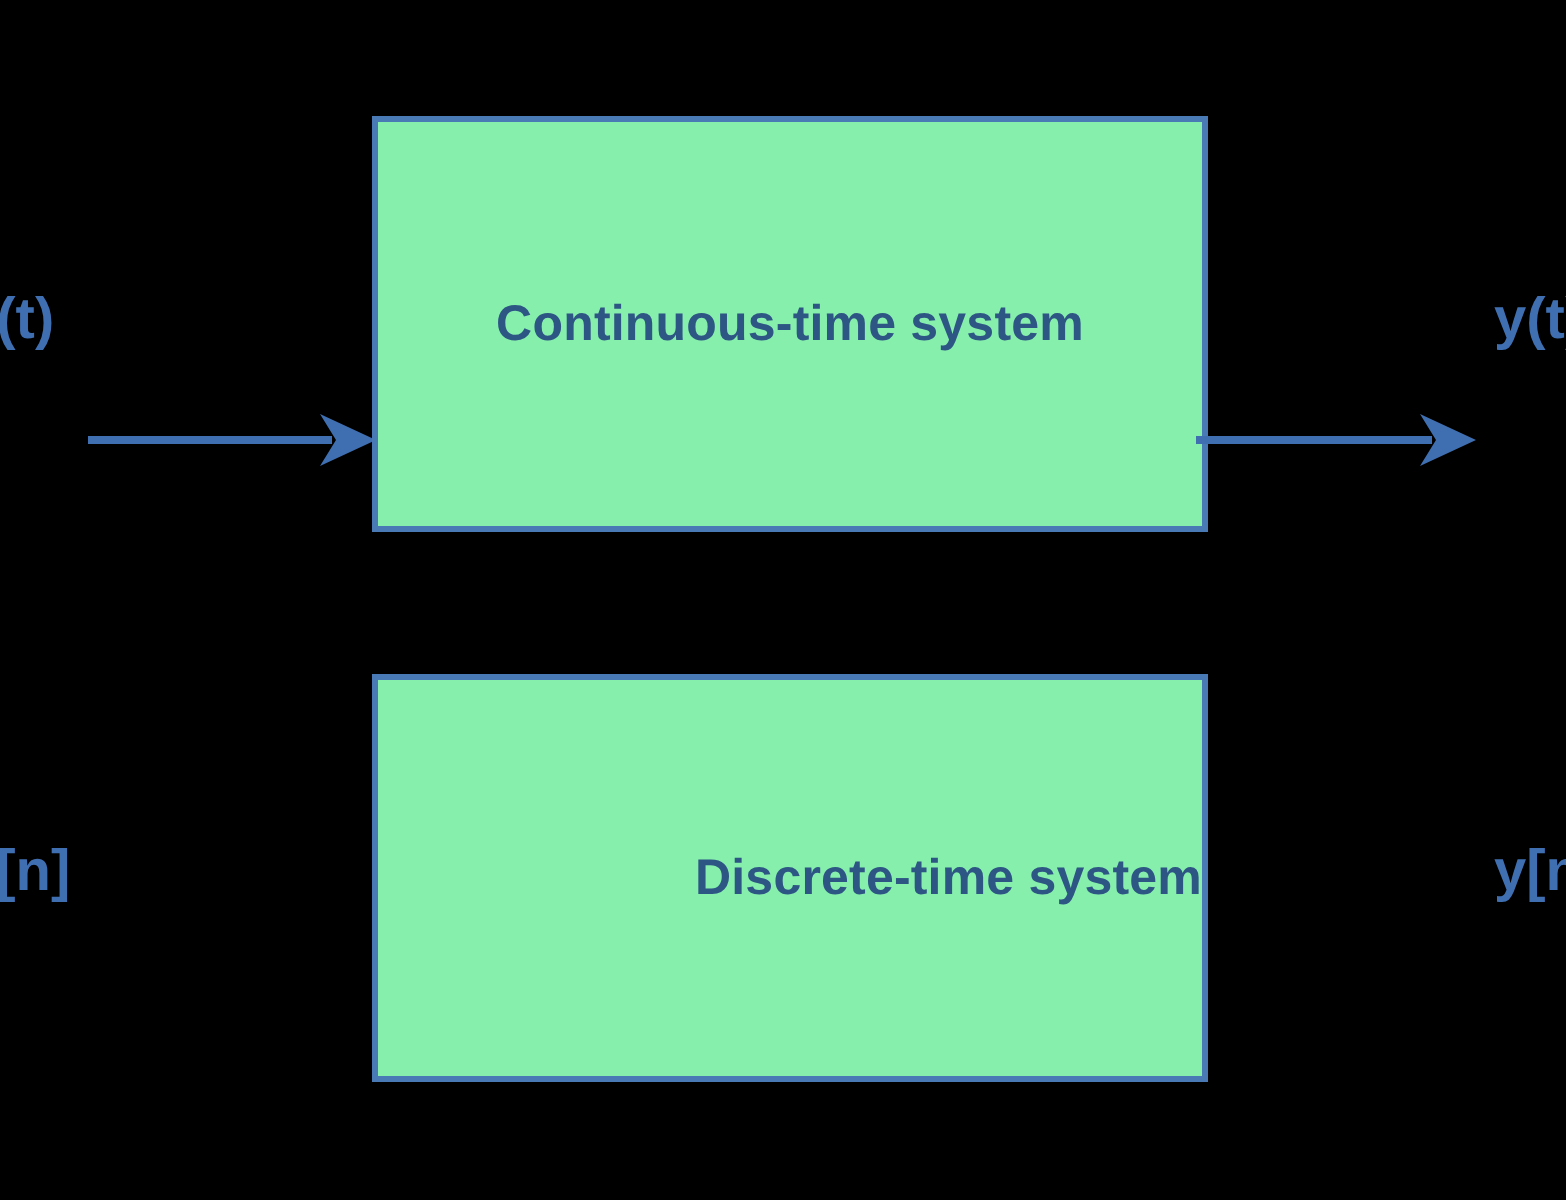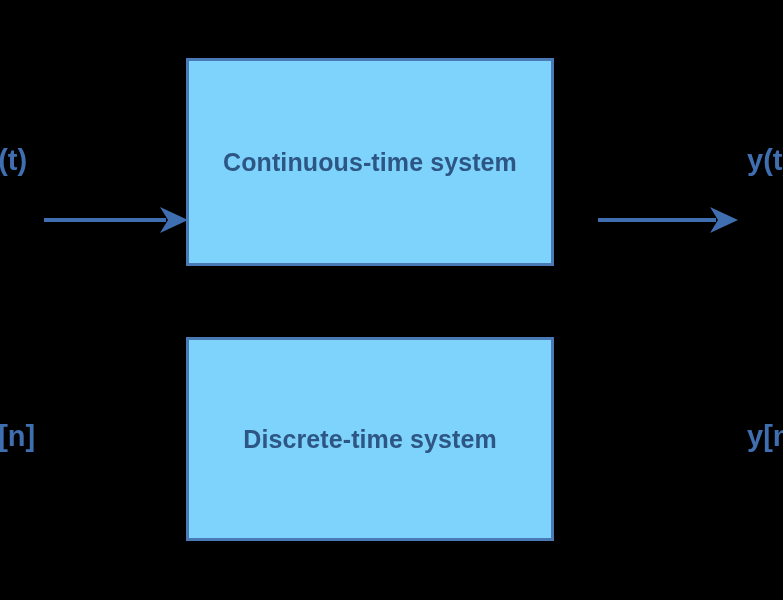--- a/index.html
+++ b/index.html
@@ -26,30 +26,30 @@
     left: 0;
     width: 783px;
   }
   #row-continuous { top: 58px; height: 208px; }
   #row-discrete   { top: 337px; height: 204px; }
 
   
   .system-block {
     position: absolute;
     left: 186px;
-    width: 368px;
+    width: 418px;
     box-sizing: border-box;
-    background: #7dd3fc;
+    background: #86efac;
     border: 3px solid #4a7ab5;
     display: flex;
     align-items: center;
     justify-content: center;
   }
   #block-continuous { top: 0px; height: 208px; }
-  #block-discrete   { top: 0px; height: 204px; }
+  #block-discrete   { top: 0px; height: 204px; justify-content: flex-end; }
 
   .block-label {
     color: #2e5684;
     font-weight: bold;
     font-size: 25px;
     letter-spacing: 0.1px;
     white-space: nowrap;
     font-family: "Liberation Sans", sans-serif;
   }
 

